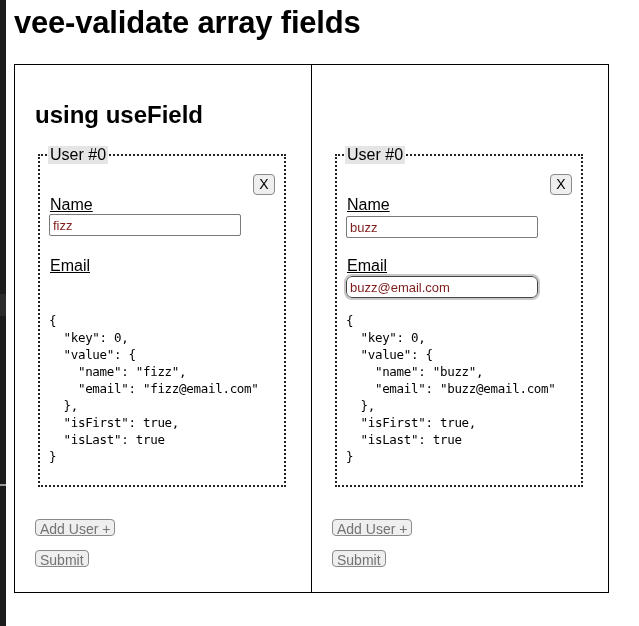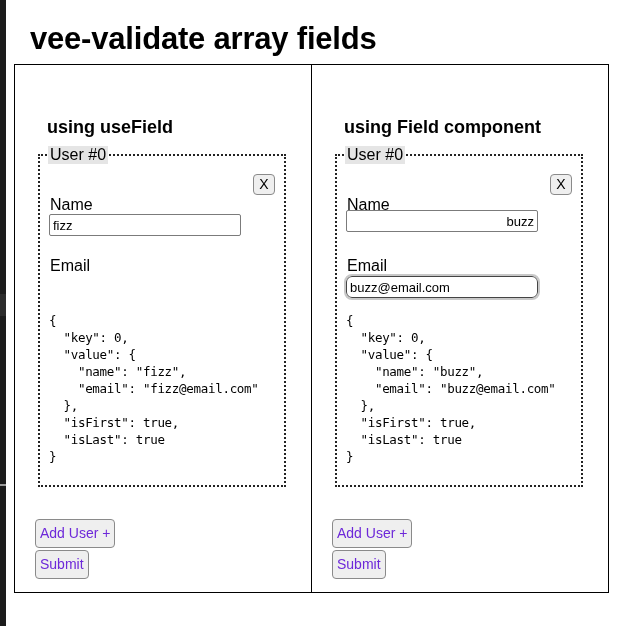--- a/index.html
+++ b/index.html
@@ -12,70 +12,70 @@
       position: absolute; left: 0; top: 0; width: 6px; height: 626px;
       background: #1c1c1c;
     }
     .side-strip .band {
       position: absolute; left: 0; width: 6px; top: 294px; height: 22px; background: #2c2c2c;
     }
     .side-strip .tick {
       position: absolute; left: 0; width: 6px; top: 484px; height: 2px; background: #9a9a9a;
     }
     h1.page-title {
-      position: absolute; left: 14px; top: 4px; margin: 16px;
+      position: absolute; left: 14px; top: 4px; margin: 0;
       font-size: 31px; font-weight: bold; letter-spacing: -0.2px;
       line-height: 38px;
     }
     .panel {
       position: absolute; top: 64px; height: 527px; width: 296px;
       border: 1px solid #000; box-sizing: content-box;
     }
     .panel.left { left: 14px; }
     .panel.right { left: 311px; }
     .panel h3 {
-      position: absolute; left: 20px; top: 38px; margin: 12px;
-      font-size: 18px; font-weight: bold; line-height: 24px;
+      position: absolute; left: 20px; top: 38px; margin: 0;
+      font-size: 24px; font-weight: bold; line-height: 24px;
     }
     .fieldset {
       position: absolute; left: 23px; top: 89px; width: 248px; height: 333px;
       border: 2px dotted #222; box-sizing: border-box;
     }
     .legend {
       position: absolute; left: 8px; top: -10px; background: #e5e5e5;
       padding: 0 2px; font-size: 16px; line-height: 18px;
     }
     .x-btn {
       position: absolute; right: 9px; top: 18px; width: 22px; height: 21px;
       border: 1px solid #8a8a8a; border-radius: 4px; background: #efefef;
       font-family: "Liberation Sans", sans-serif; font-size: 14px; line-height: 19px;
       text-align: center; padding: 0; box-sizing: border-box; color: #000;
     }
     .lbl {
-      position: absolute; left: 10px; font-size: 16px; line-height: 18px;
+      position: absolute; left: 10px; font-size: 16px; line-height: 18px; text-decoration: underline;
     }
     .inp {
       position: absolute; left: 9px; width: 192px; height: 22px;
       border: 1px solid #7b7b7b; border-radius: 2px; box-sizing: border-box;
       font-family: "Liberation Sans", sans-serif; font-size: 13px; padding: 0 3px;
-      line-height: 20px; background: #fff; color: #000000;
+      line-height: 20px; background: #fff; color: #7f1d1d;
     }
     .inp.focused {
       outline: 2px solid #c8c8c8; outline-offset: 0px; border: 1px solid #444;
     }
     pre.debug {
       position: absolute; left: 9px; top: 156px; margin: 0;
       font-family: "DejaVu Sans Mono", monospace; font-size: 12.5px; line-height: 17px;
       white-space: pre; letter-spacing: -0.3px;
     }
     .btn {
-      position: absolute; left: 20px; height: 29px;
+      position: absolute; left: 20px; height: 17px;
       border: 1px solid #8a8a8a; border-radius: 4px; background: #efefef;
       font-family: "Liberation Sans", sans-serif; font-size: 14px; line-height: 19px;
-      padding: 0 4px; box-sizing: border-box; color: #6d28d9;
+      padding: 0 4px; box-sizing: border-box; color: #737373;
     }
     .btn.add { top: 454px; }
     .btn.submit { top: 485px; }
   </style>
 </head>
 <body>
 
 <div class="side-strip">
   <div class="band"></div>
   <div class="tick"></div>
@@ -99,26 +99,25 @@
   },
   "isFirst": true,
   "isLast": true
 }</pre>
   </div>
   <button type="button" class="btn add">Add User +</button>
   <button type="submit" class="btn submit">Submit</button>
 </form>
 
 <form class="panel right">
-  <h3>using Field component</h3>
   <div class="fieldset">
     <span class="legend">User #0</span>
     <button type="button" class="x-btn">X</button>
     <label class="lbl" style="top:40px;">Name</label>
-    <input class="inp" style="top: 54px; text-align: right;" type="text" value="buzz">
+    <input class="inp" style="top: 60px;" type="text" value="buzz">
     <label class="lbl" style="top:101px;">Email</label>
     <input class="inp focused" style="top: 120px; border-radius: 6px;" type="text" value="buzz@email.com">
     <pre class="debug">{
   "key": 0,
   "value": {
     "name": "buzz",
     "email": "buzz@email.com"
   },
   "isFirst": true,
   "isLast": true

